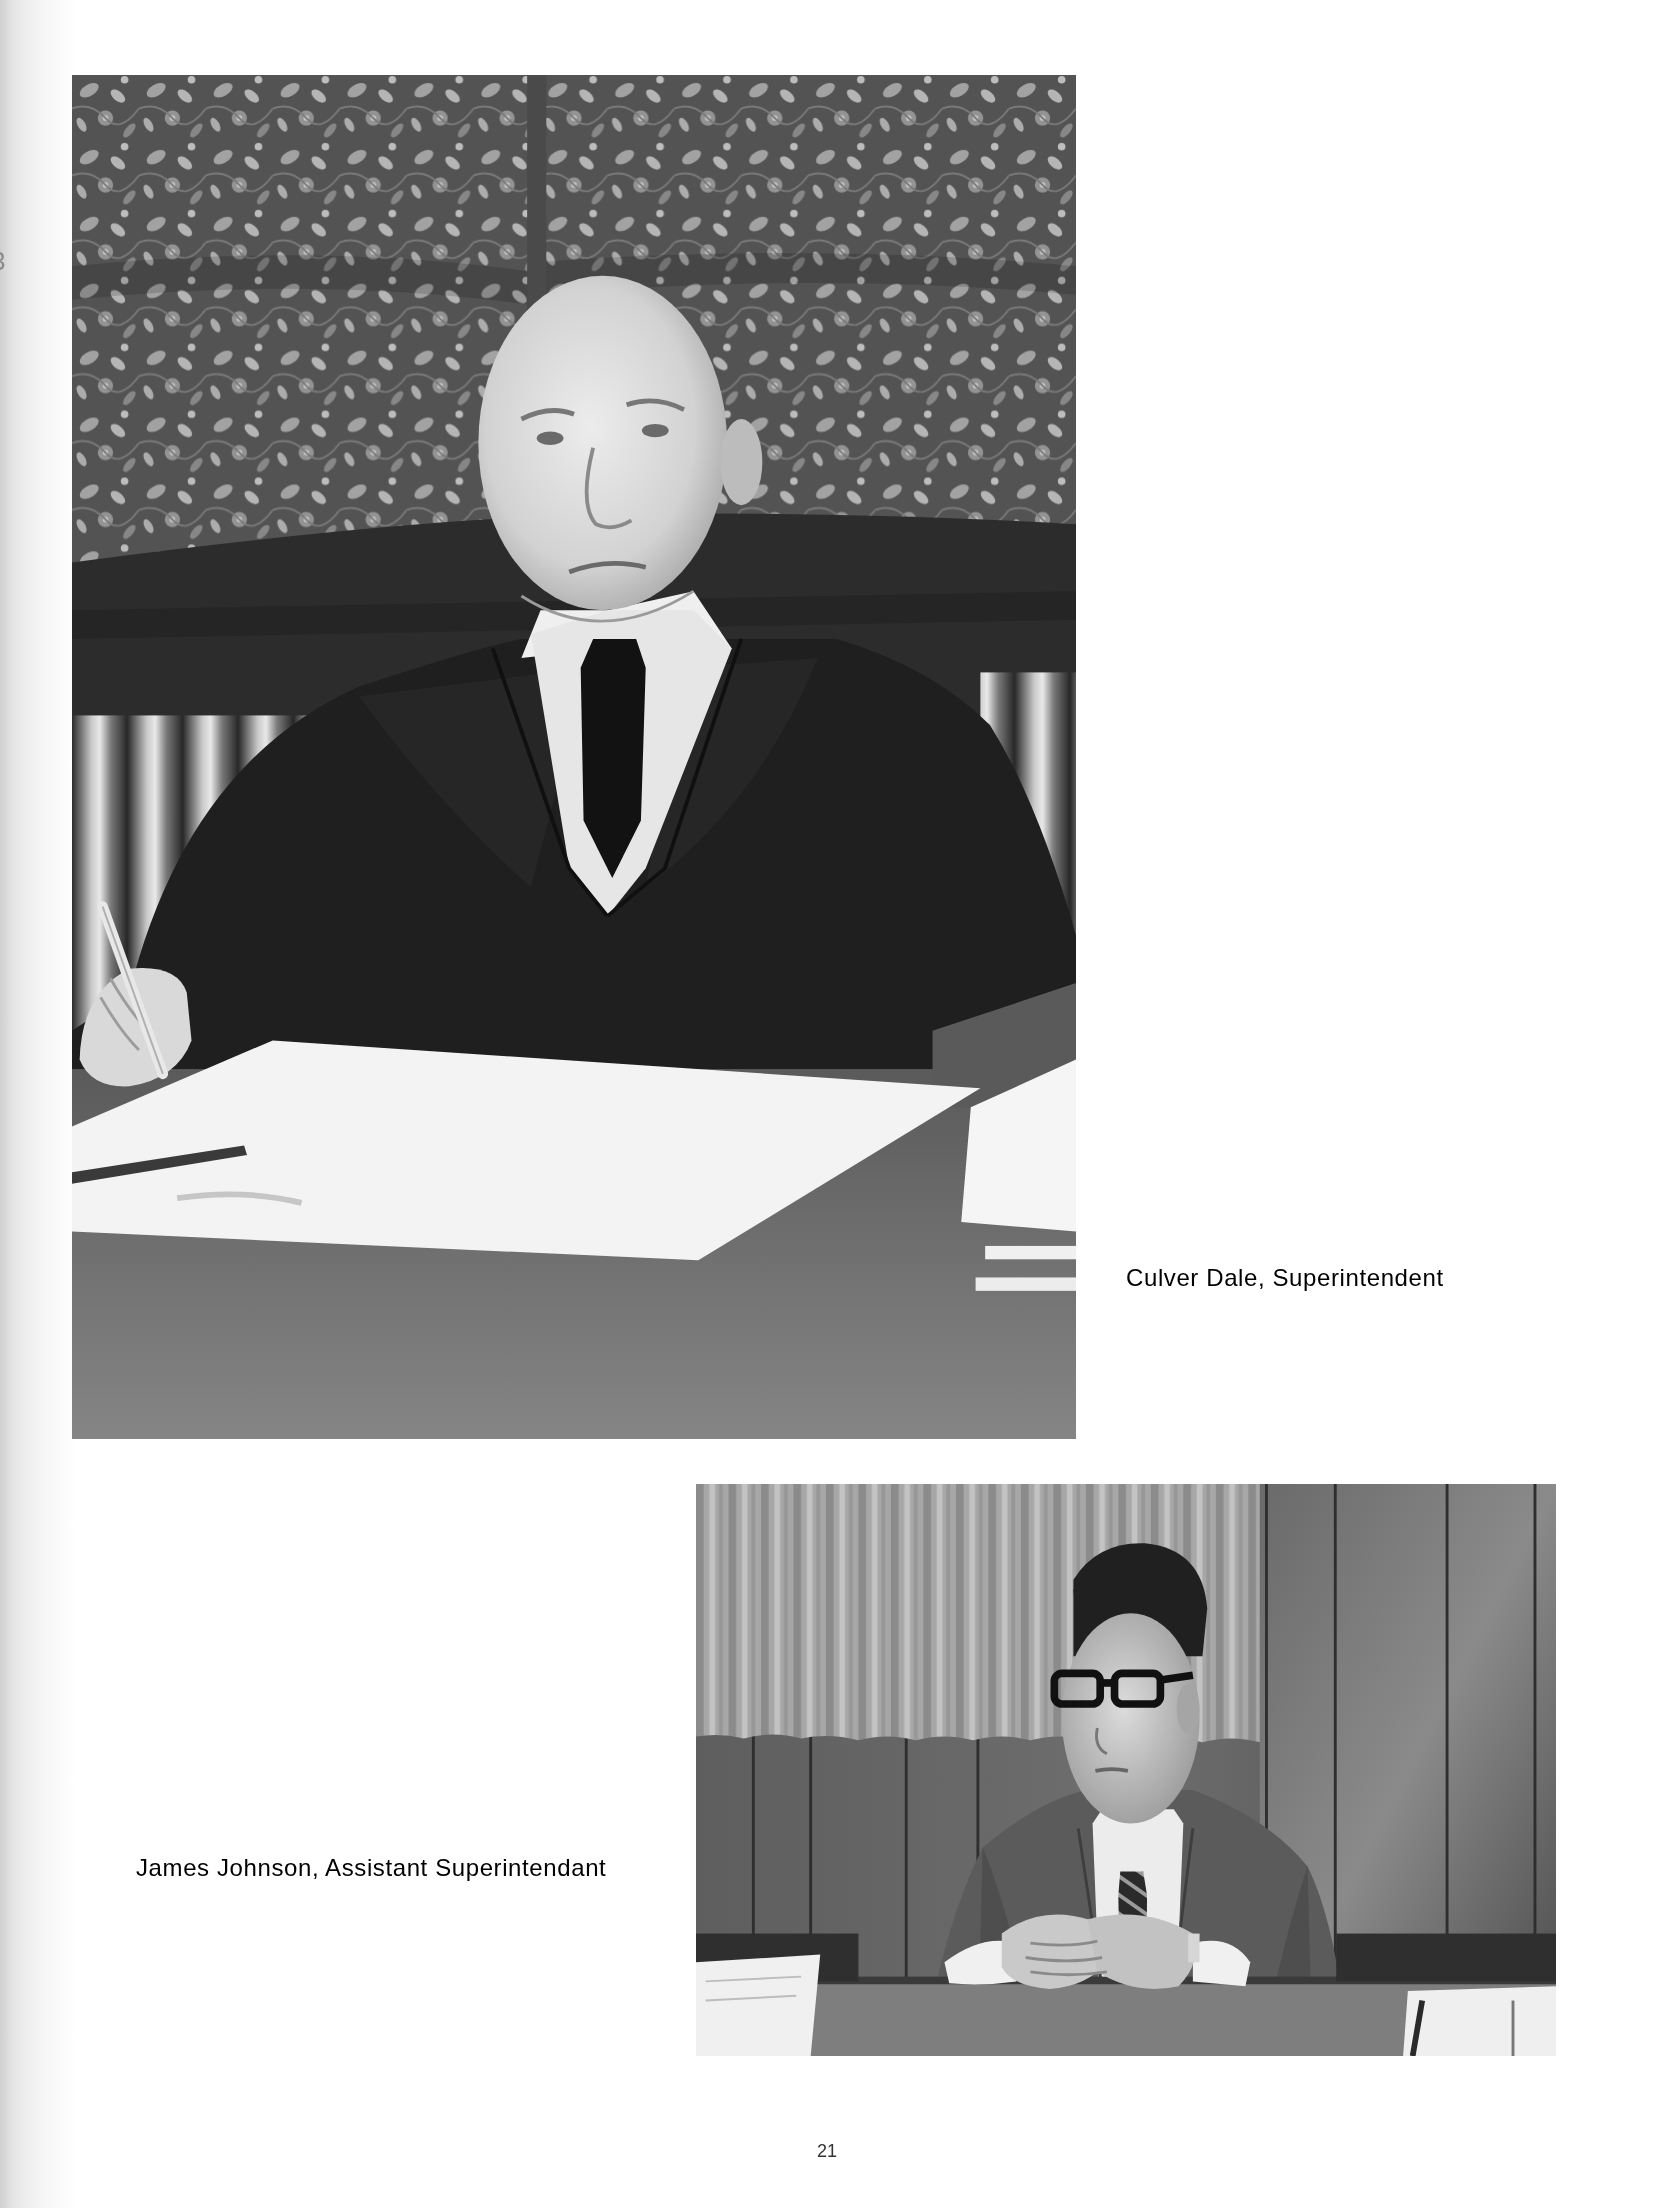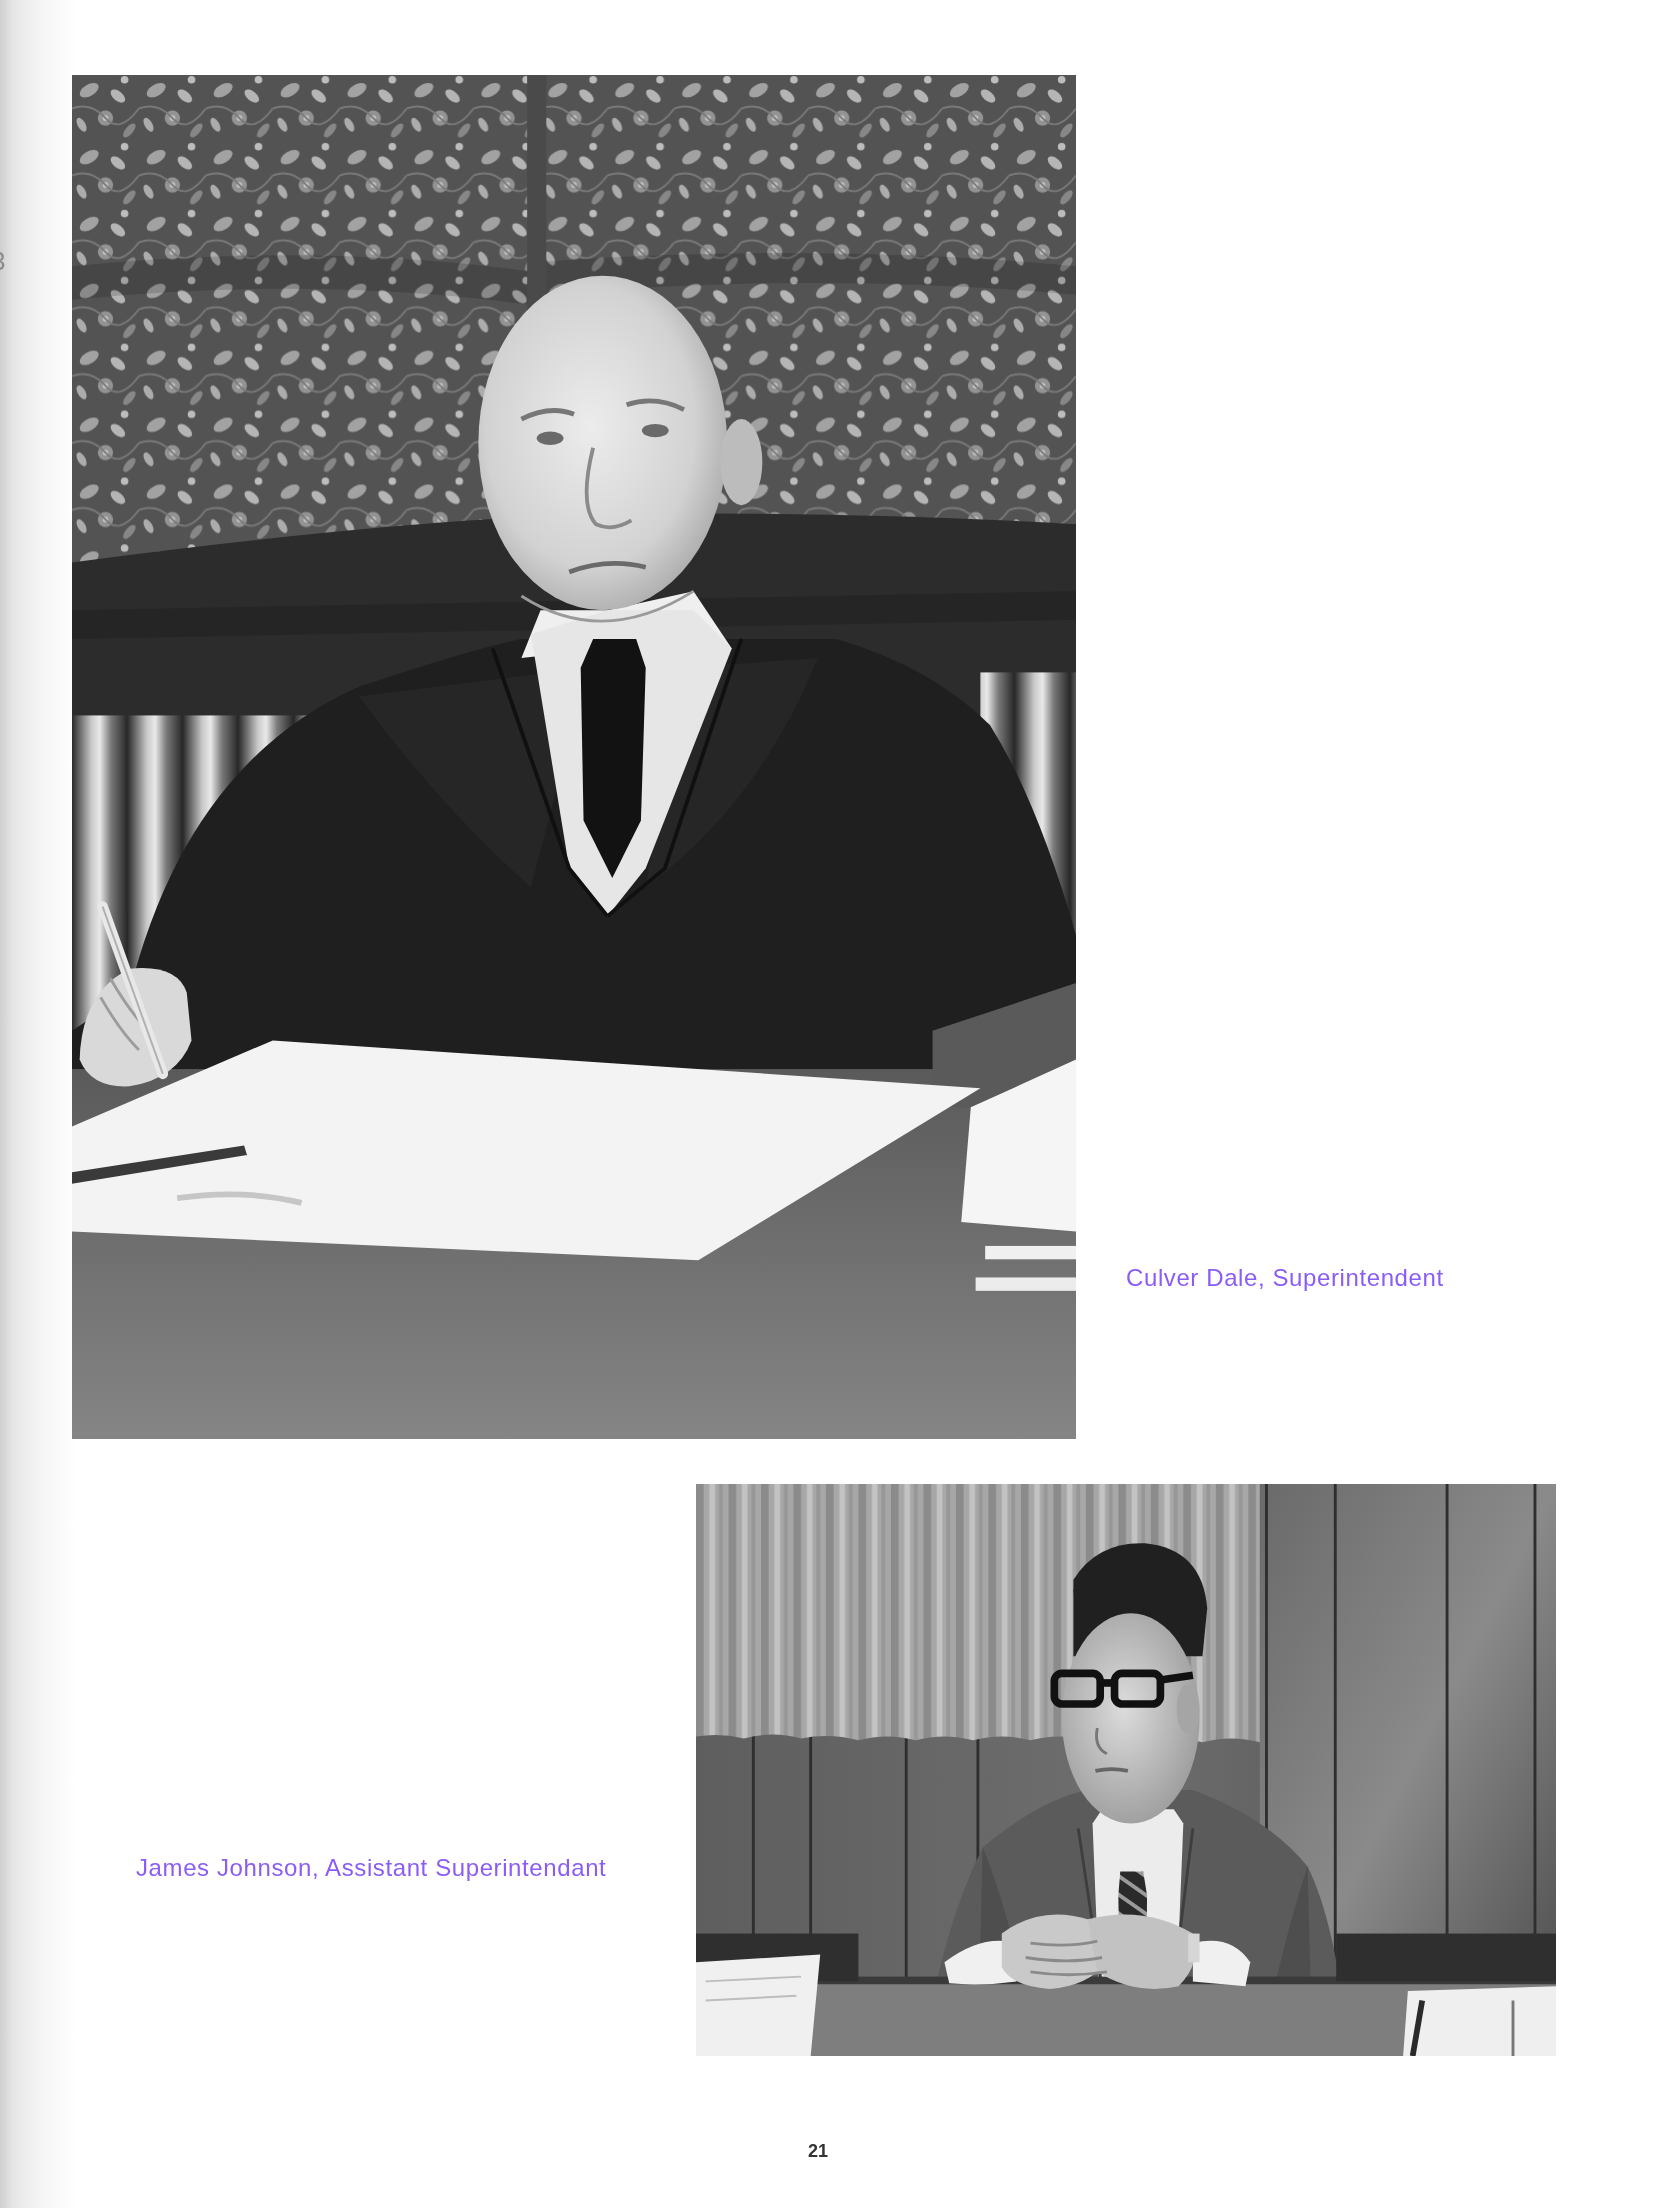--- a/index.html
+++ b/index.html
@@ -13,27 +13,27 @@
     background: linear-gradient(to right, #cfcfcf 0px, #e6e6e6 13.4px, #f4f4f4 38px, #ffffff 76px);
   }
   .edge-fragment {
     position: absolute; left: -8.6px; top: 247px; font-size: 25px; color: #8a8a8a;
   }
   .photo { position: absolute; overflow: hidden; background: #777; }
   .photo svg { display: block; width: 100%; height: 100%; }
   #photo-dale { left: 72px; top: 75px; width: 1004px; height: 1364px; }
   #photo-johnson { left: 696px; top: 1484px; width: 860px; height: 572px; }
   .caption {
-    position: absolute; font-size: 24px; color: #8b5cf6; letter-spacing: 0.6px; white-space: nowrap;
+    position: absolute; font-size: 24px; color: #000000; letter-spacing: 0.6px; white-space: nowrap;
   }
   #caption-dale { left: 1126px; top: 1264px; }
   #caption-johnson { left: 136px; top: 1854px; }
   .page-number {
-    position: absolute; left: 799px; top: 2141px; width: 38px; text-align: center;
-    font-size: 18px; font-weight: bold; color: #333;
+    position: absolute; left: 799px; top: 2141px; width: 38px; text-align: right;
+    font-size: 18px; font-weight: normal; color: #333;
   }
 </style>
 </head>
 <body>
 
 <div class="page-shadow"></div>
 <div class="edge-fragment">3</div>
 
 <div class="photo" id="photo-dale">
   <svg viewBox="0 0 1050 1427" preserveAspectRatio="none">

